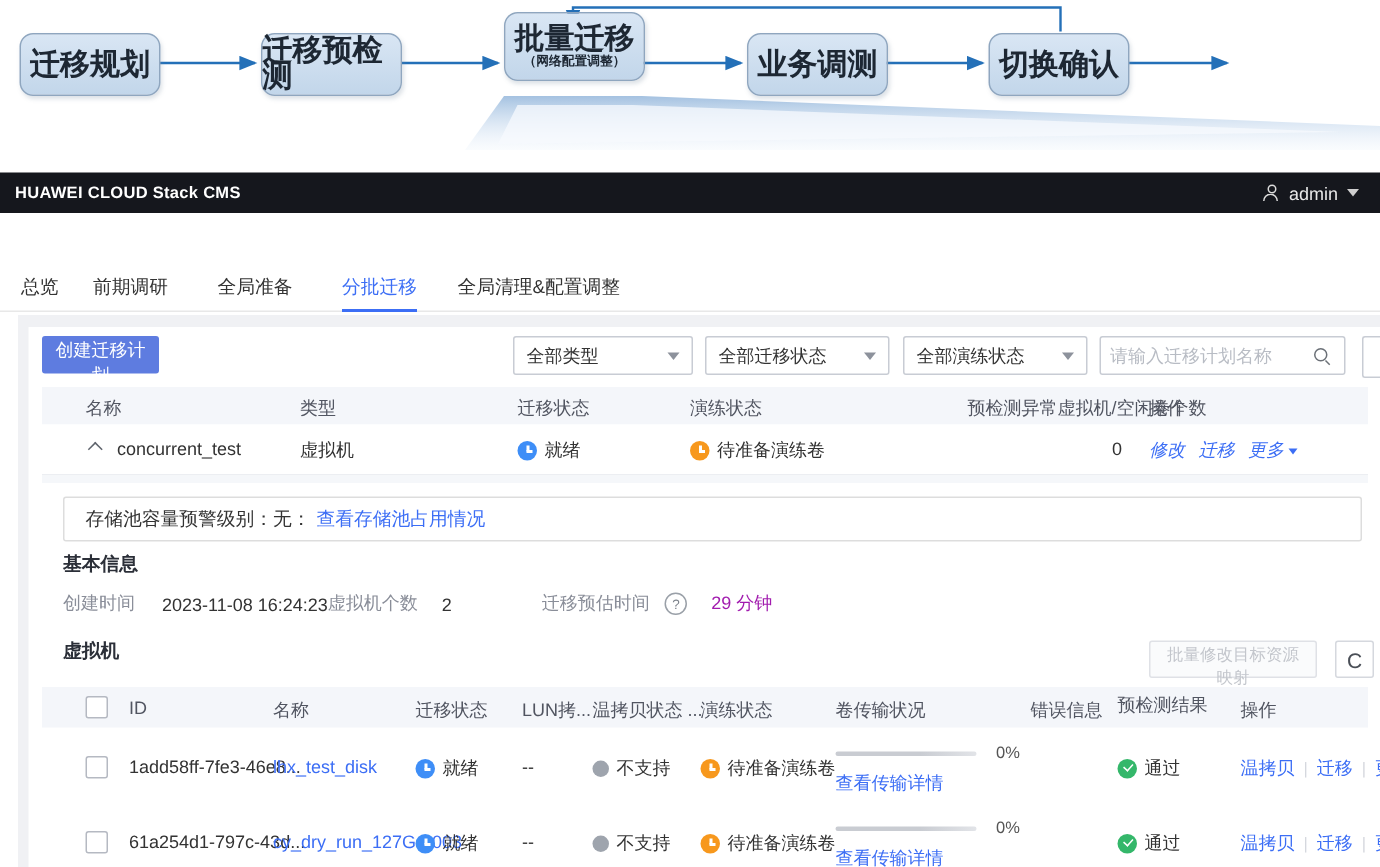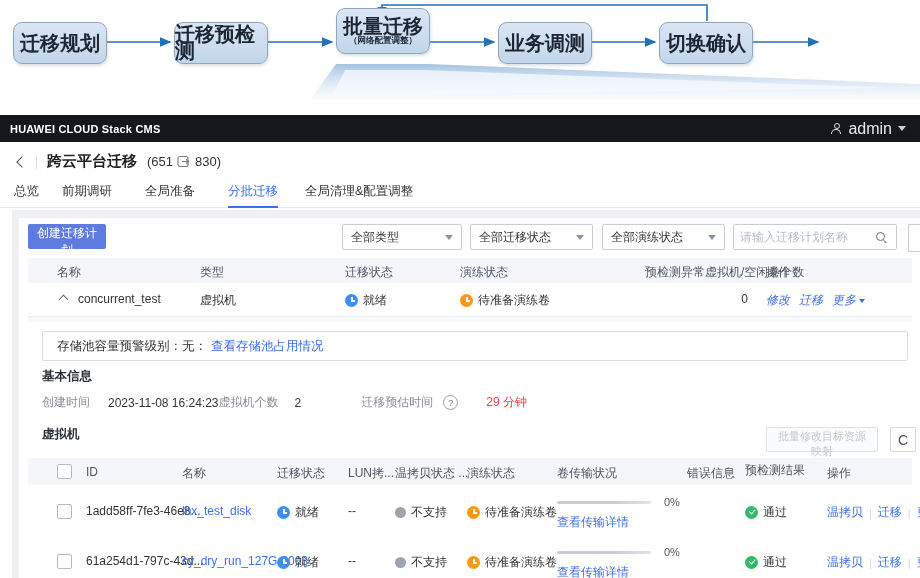--- a/index.html
+++ b/index.html
@@ -15,21 +15,21 @@
         align-items:center;justify-content:center;box-shadow:1px 2px 3px rgba(120,140,160,.25);}
   .fbox .fmain{font-size:20px;font-weight:600;color:#1d2733;line-height:17px;}
   .fbox .fsub{font-size:8.5px;font-weight:600;color:#1d2733;line-height:10px;}
   .fbox.tall{top:8px;height:44px;}
 
   
   .topbar{position:absolute;left:0;top:115px;width:920px;height:27px;background:#15171d;
           display:flex;align-items:center;}
   .brand{color:#fff;font-size:11px;font-weight:bold;margin-left:10px;letter-spacing:.2px;}
   .userbox{position:absolute;right:14px;top:0;height:27px;display:flex;align-items:center;gap:6px;
-           color:#e8e8e8;font-size:16px;cursor:pointer;}
+           color:#e8e8e8;font-size:12px;cursor:pointer;}
   .ic-user{position:relative;width:12px;height:12px;display:inline-block;}
   .ic-user::before{content:"";position:absolute;left:3.5px;top:0;width:4px;height:4px;border:1px solid #dcdcdc;border-radius:50%;}
   .ic-user::after{content:"";position:absolute;left:1px;top:6.5px;width:8px;height:4px;border:1px solid #dcdcdc;border-bottom:none;border-radius:5px 5px 0 0;}
 
   
   .chev-left{display:inline-block;width:7px;height:7px;border-left:1.5px solid #555;border-bottom:1.5px solid #555;transform:rotate(45deg);}
   .vdiv{display:inline-block;width:1px;height:14px;background:#ddd;}
   .ptitle{font-size:15px;font-weight:bold;color:#222;}
   .pcount{font-size:13px;color:#333;}
 
@@ -140,33 +140,20 @@
 
   <div class="topbar">
     <span class="brand">HUAWEI CLOUD Stack CMS</span>
     <div class="userbox">
       <span class="ic-user"></span>
       <span>admin</span>
       <span class="caret light"></span>
     </div>
   </div>
 
-  <div class="abs" style="left:18px;top:152px;display:flex;align-items:center;gap:10px;">
-    <span class="chev-left"></span>
-    <span class="vdiv"></span>
-    <span class="ptitle">跨云平台迁移</span>
-    <span style="display:flex;align-items:center;gap:4px;">
-      <span class="pcount">(651</span>
-      <svg width="14" height="13" viewBox="0 0 14 13">
-        <rect x="1" y="1.5" width="10" height="10" rx="2" fill="none" stroke="#7a8089" stroke-width="1.2"></rect>
-        <path d="M5 6.5 h6 M9 4.2 L11.6 6.5 L9 8.8" fill="none" stroke="#7a8089" stroke-width="1.2"></path>
-      </svg>
-      <span class="pcount">830)</span>
-    </span>
-  </div>
 
   <div class="tabs">
     <span class="tab" style="left:14px">总览</span>
     <span class="tab" style="left:62px">前期调研</span>
     <span class="tab" style="left:145px">全局准备</span>
     <span class="tab active" style="left:228px">分批迁移</span>
     <span class="tab" style="left:305px">全局清理&amp;配置调整</span>
   </div>
 
   <div class="band-h"></div>
@@ -232,21 +219,21 @@
 
   <span class="abs h-bold" style="left:42px;top:368px;">基本信息</span>
 
   <div class="abs" style="left:42px;top:394px;display:flex;align-items:center;font-size:12px;">
     <span class="muted">创建时间</span>
     <span style="margin-left:18px;color:#333;">2023-11-08 16:24:23</span>
     <span class="muted" style="">虚拟机个数</span>
     <span style="margin-left:16px;color:#333;">2</span>
     <span class="muted" style="margin-left:60px;">迁移预估时间</span>
     <span class="qmark" style="margin-left:10px;">?</span>
-    <span style="margin-left:28px;color:#ef4444;">29 分钟</span>
+    <span style="margin-left:16px;color:#a21caf;">29 分钟</span>
   </div>
 
   <span class="abs h-bold" style="left:42px;top:426px;">虚拟机</span>
   <button class="btn-disabled">批量修改目标资源映射</button>
   <button class="btn-refresh">C</button>
 
   <div class="thead" style="top:458px;height:27px;">
     <span class="cbx" style="position:absolute;left:29px;top:6px;"></span>
     <span class="hc" style="left:58px;top:7px">ID</span>
     <span class="hc" style="left:154px;top:7px">名称</span>

